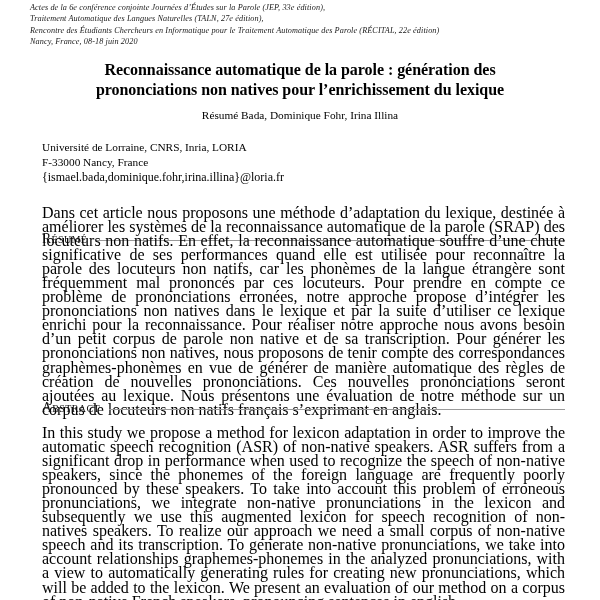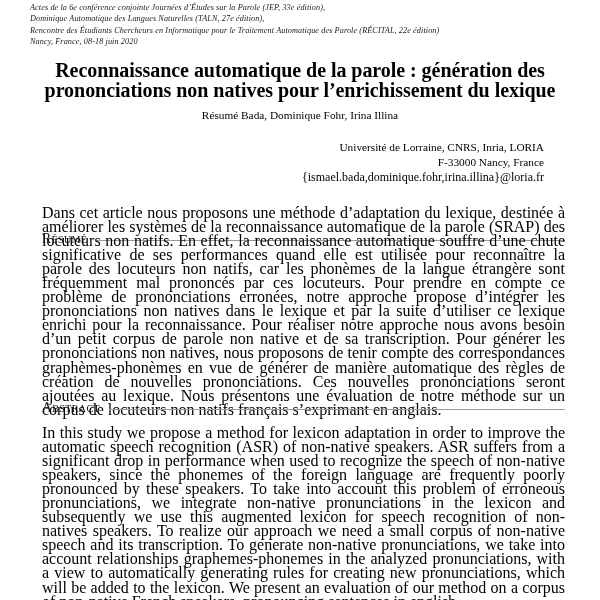--- a/index.html
+++ b/index.html
@@ -38,44 +38,44 @@
     white-space: nowrap;
   }
 
   
   .title {
     position: absolute;
     left: 42px;
     top: 60px;
     width: 516px;
     text-align: center;
-    font-size: 20px;
+    font-size: 16px;
     font-weight: bold;
     line-height: 20px;
     letter-spacing: -0.05px;
   }
 
   
   .authors {
     position: absolute;
     left: 42px;
     top: 108px;
     width: 516px;
     text-align: center;
     font-size: 11.3px;
     line-height: 15px;
   }
 
   
   .affiliation {
     position: absolute;
-    left: 28px;
+    left: 42px;
     top: 140px;
     width: 516px;
-    text-align: right;
+    text-align: left;
     font-size: 11.3px;
     line-height: 14.8px;
   }
   .affiliation .email {
     font-size: 12px;
     line-height: 13px;
     margin-top: 1px;
   }
 
   
@@ -120,21 +120,21 @@
   #resume-body { top: 206px; }
   #abstract-body { top: 426px; }
 </style>
 </head>
 <body>
 
 <div class="page">
 
   <div class="conf-header">
     <div>Actes de la 6e conférence conjointe Journées d’Études sur la Parole (JEP, 33e édition),</div>
-    <div>Dominique Automatique des Langues Naturelles (TALN, 27e édition),</div>
+    <div>Traitement Automatique des Langues Naturelles (TALN, 27e édition),</div>
     <div>Rencontre des Étudiants Chercheurs en Informatique pour le Traitement Automatique des Parole (RÉCITAL, 22e édition)</div>
     <div>Nancy, France, 08-18 juin 2020</div>
   </div>
 
   <div class="title">
     <div>Reconnaissance automatique de la parole : génération des</div>
     <div>prononciations non natives pour l’enrichissement du lexique</div>
   </div>
 
   <div class="authors">Résumé Bada, Dominique Fohr, Irina Illina</div>

